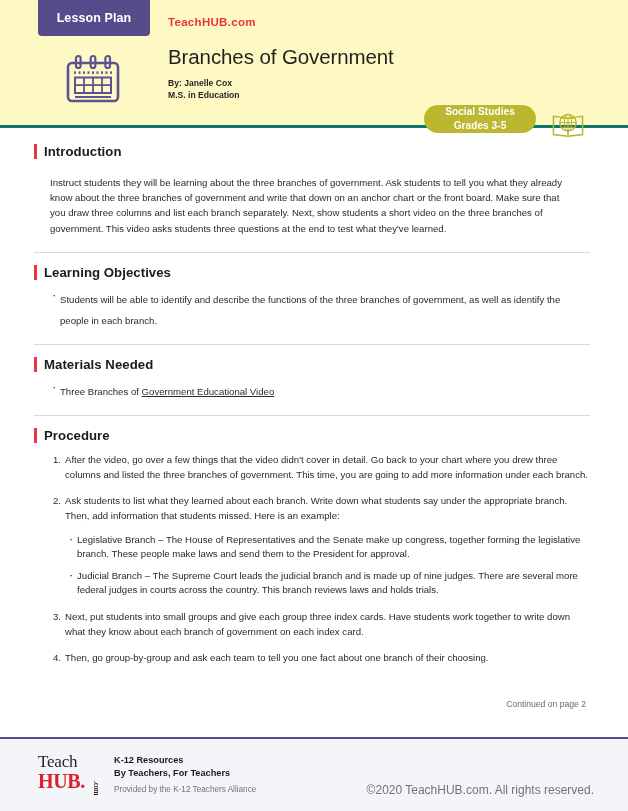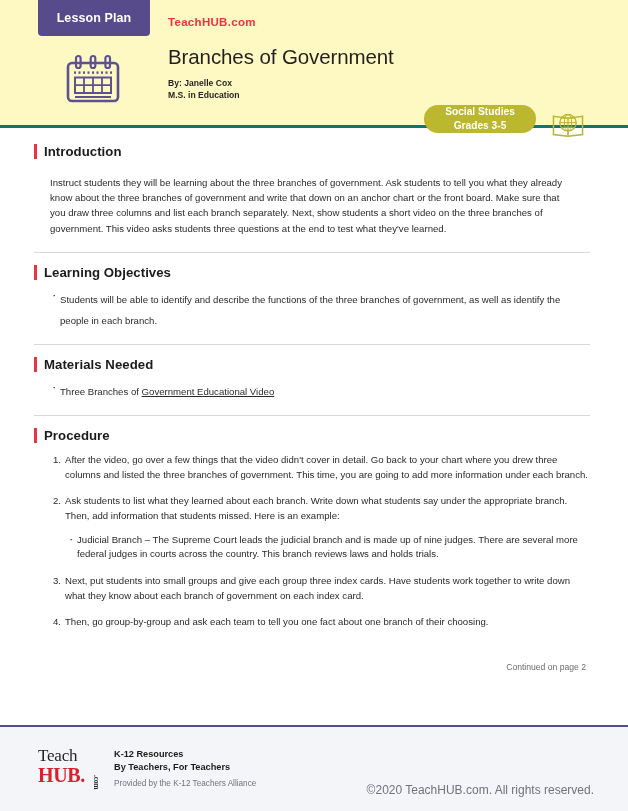--- a/index.html
+++ b/index.html
@@ -237,21 +237,21 @@
   }
 
   
   .footer-rule {
     height: 2px;
     background: #574b8c;
     flex: 0 0 auto;
   }
   .footer {
     flex: 0 0 auto;
-    height: 84px;
+    height: 72px;
     background: #f4f5f8;
     display: flex;
     align-items: center;
     padding: 0 29px 0 38px;
     box-sizing: border-box;
     position: relative;
   }
   .footer-logo {
     width: 62px;
     height: 44px;
@@ -412,20 +412,21 @@
         <div class="accent-bar"></div>
         <div class="section-title">Procedure</div>
       </div>
       <ol class="steps">
         <li class="step">
           <span>After the video, go over a few things that the video didn't cover in detail. Go back to your chart where you drew three columns and listed the three branches of government. This time, you are going to add more information under each branch.</span>
         </li>
         <li class="step">
           <span>Ask students to list what they learned about each branch. Write down what students say under the appropriate branch. Then, add information that students missed. Here is an example:</span>
           <ul class="sub-bullets">
+            <li>Legislative Branch – The House of Representatives and the Senate make up congress, together forming the legislative branch. These people make laws and send them to the President for approval.</li>
             <li>Judicial Branch – The Supreme Court leads the judicial branch and is made up of nine judges. There are several more federal judges in courts across the country. This branch reviews laws and holds trials.</li>
           </ul>
         </li>
         <li class="step">
           <span>Next, put students into small groups and give each group three index cards. Have students work together to write down what they know about each branch of government on each index card.</span>
         </li>
         <li class="step">
           <span>Then, go group-by-group and ask each team to tell you one fact about one branch of their choosing.</span>
         </li>
       </ol>

